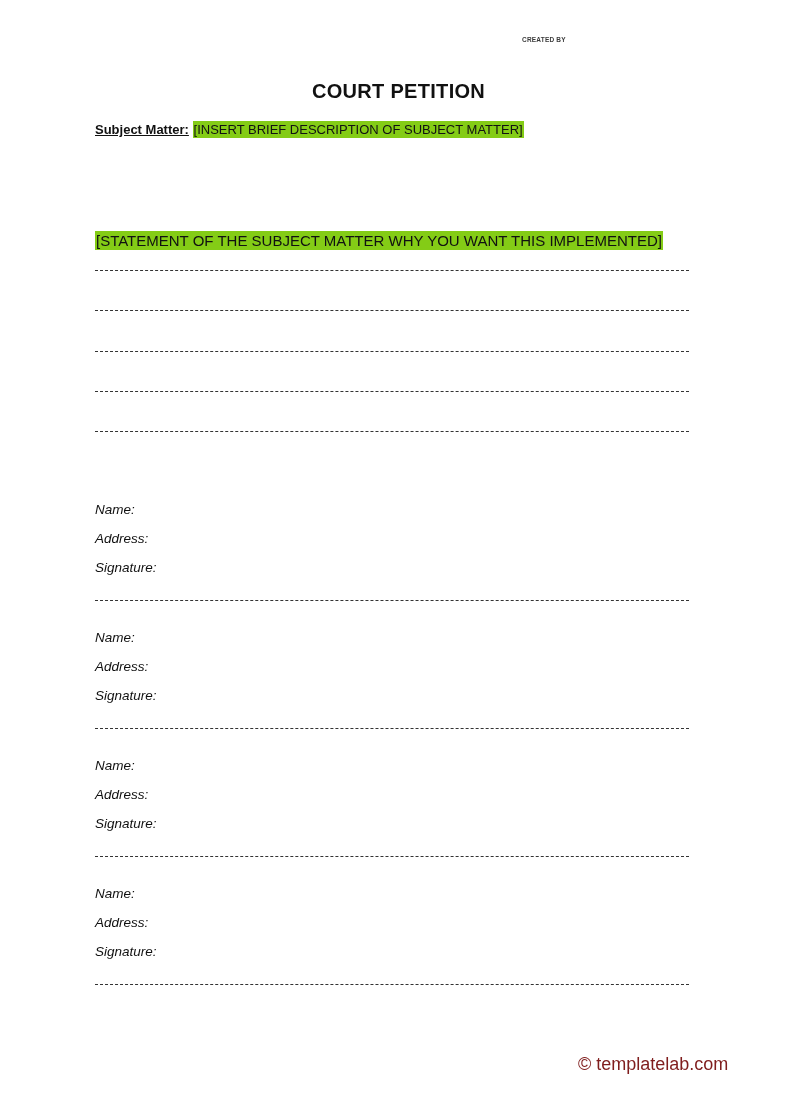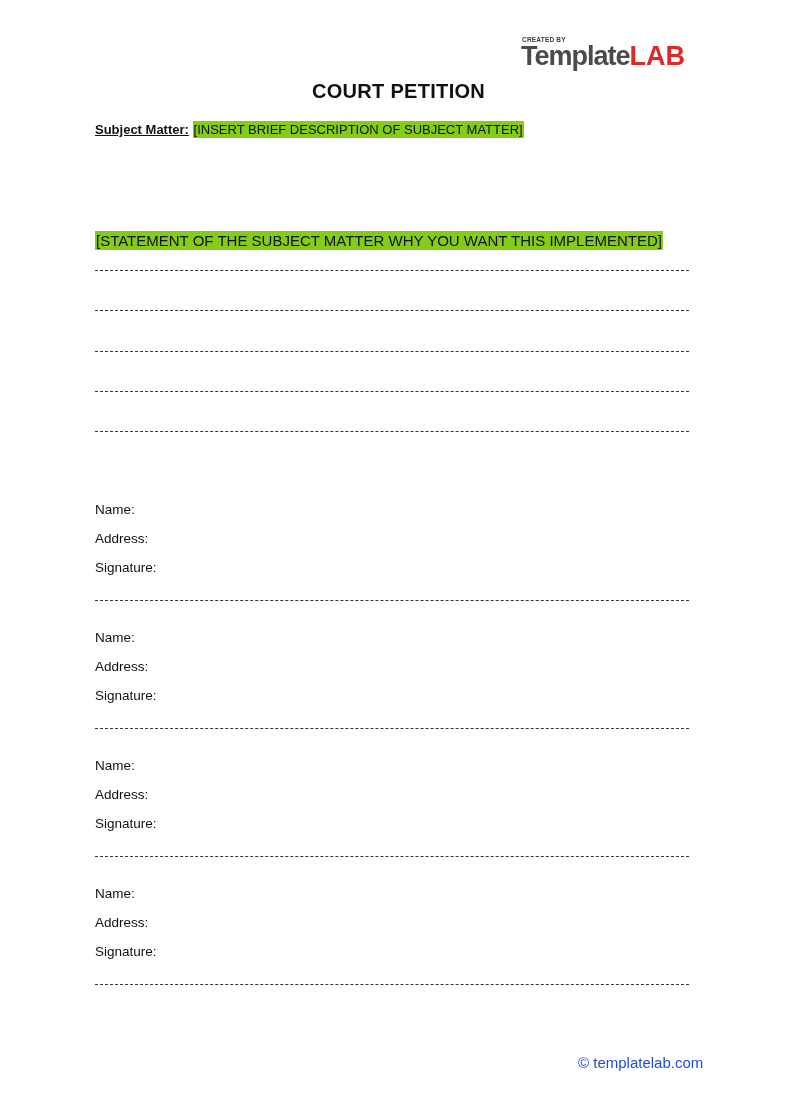--- a/index.html
+++ b/index.html
@@ -22,31 +22,30 @@
     .logo-lab { color: #e0282b; letter-spacing: 0px; }
     .subject {
       left: 95px; top: 122px; font-size: 13px; white-space: nowrap;
     }
     .subject-label { font-weight: bold; text-decoration: underline; }
     .hl { background: #84cc16; padding: 1px 1px; }
     .statement { left: 95px; top: 232px; font-size: 15px; white-space: nowrap; }
     .rule {
       left: 95px; width: 594px; height: 0; border-top: 1.3px dashed #333;
     }
-    .label { left: 95px; font-size: 13.5px; color: #111; }
-    .footer { left: 578px; top: 1054px; font-size: 15px; color: #1d4ed8; }
+    .label { left: 95px; font-size: 13.5px; color: #111; font-style: italic; }
+    .footer { left: 578px; top: 1054px; font-size: 18px; color: #7f1d1d; }
   </style>
 </head>
 <body>
 
 <div class="abs title">COURT PETITION</div>
 
 <div class="abs logo">
   <span class="logo-created">CREATED BY</span>
-  <span class="logo-main"><span class="logo-template">Template</span><span class="logo-lab">LAB</span></span>
 </div>
 
 <div class="abs subject">
   <span class="subject-label">Subject Matter:</span>
   <span class="hl">[INSERT BRIEF DESCRIPTION OF SUBJECT MATTER]</span>
 </div>
 
 <div class="abs statement">
   <span class="hl">[STATEMENT OF THE SUBJECT MATTER WHY YOU WANT THIS IMPLEMENTED]</span>
 </div>

